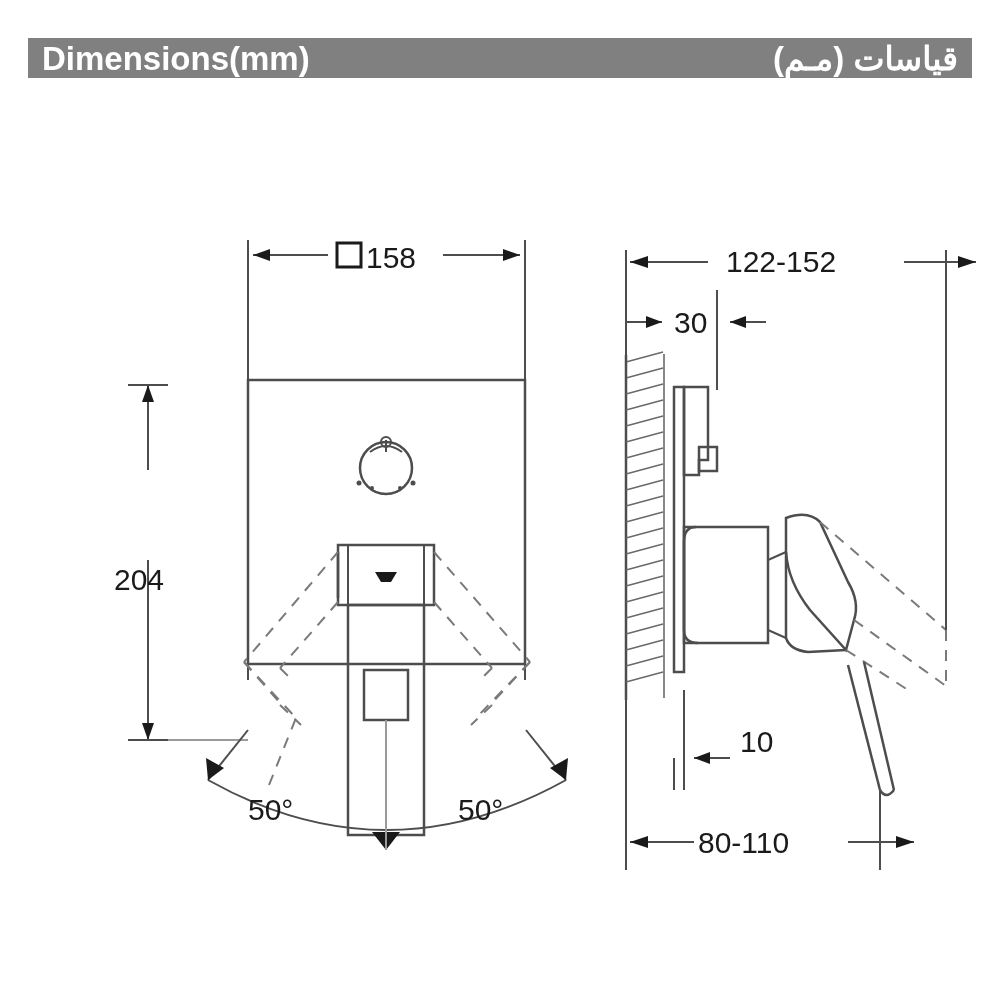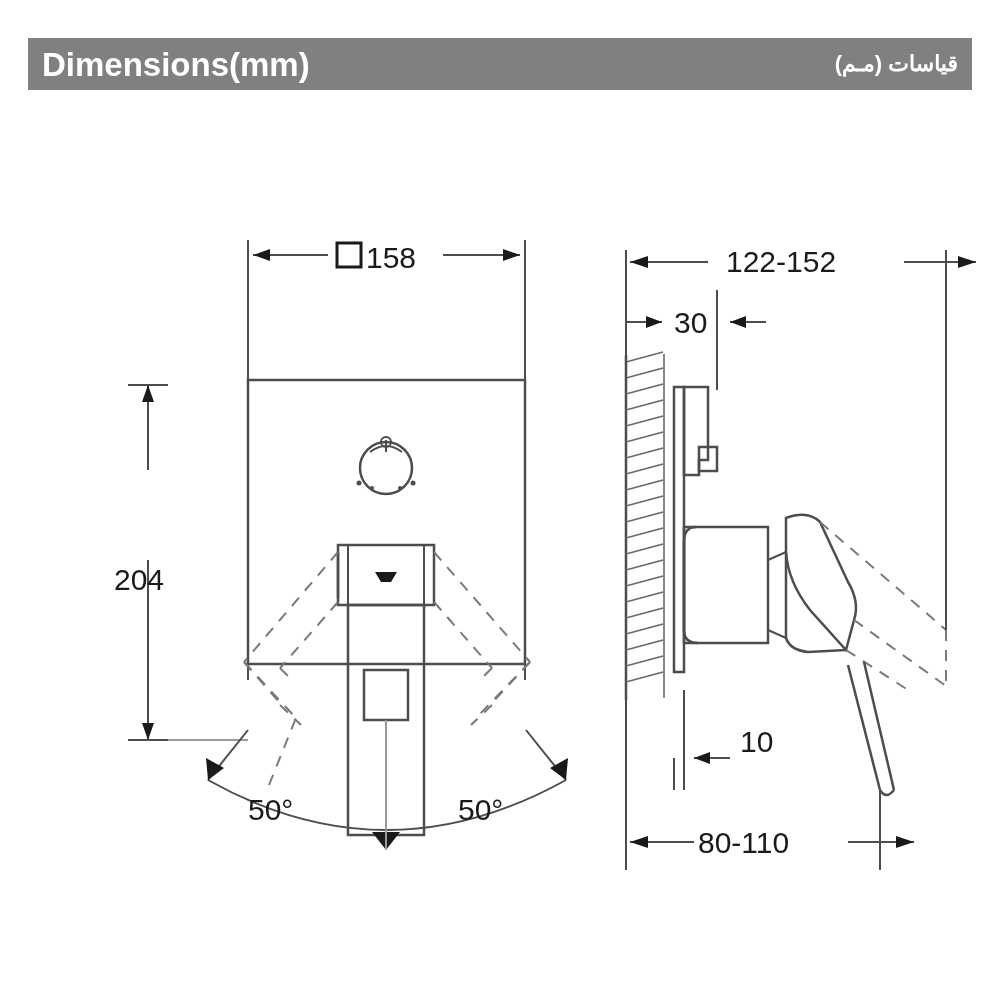--- a/index.html
+++ b/index.html
@@ -15,38 +15,38 @@
     position: relative;
     overflow: hidden;
   }
 
   
   #header-bar {
     position: absolute;
     left: 28px;
     top: 38px;
     width: 944px;
-    height: 52px;
+    height: 40px;
     background: #808080;
     display: flex;
     align-items: center;
     justify-content: space-between;
     box-sizing: border-box;
     padding: 0 14px;
   }
   #header-bar .title-en {
     color: #ffffff;
     font-size: 33px;
     font-weight: bold;
     letter-spacing: 0px;
     line-height: 1;
   }
   #header-bar .title-ar {
     color: #ffffff;
-    font-size: 22px;
+    font-size: 33px;
     font-weight: bold;
     direction: rtl;
     line-height: 1;
   }
 
   
   #drawing {
     position: absolute;
     left: 0;
     top: 90px;

